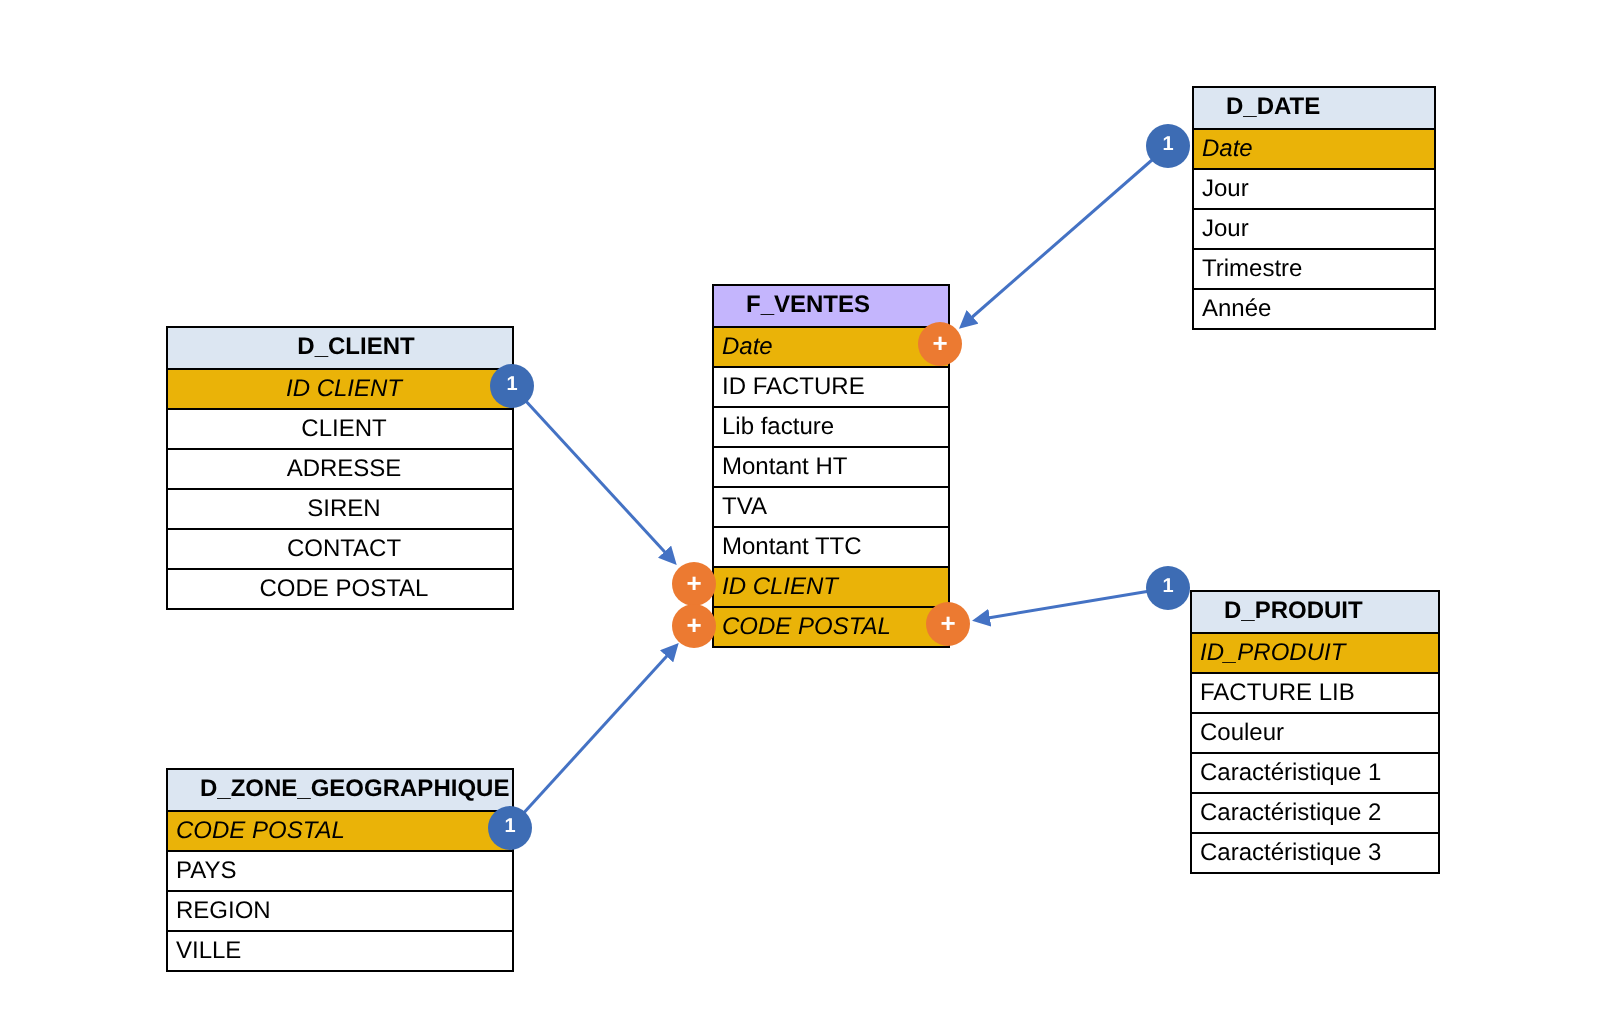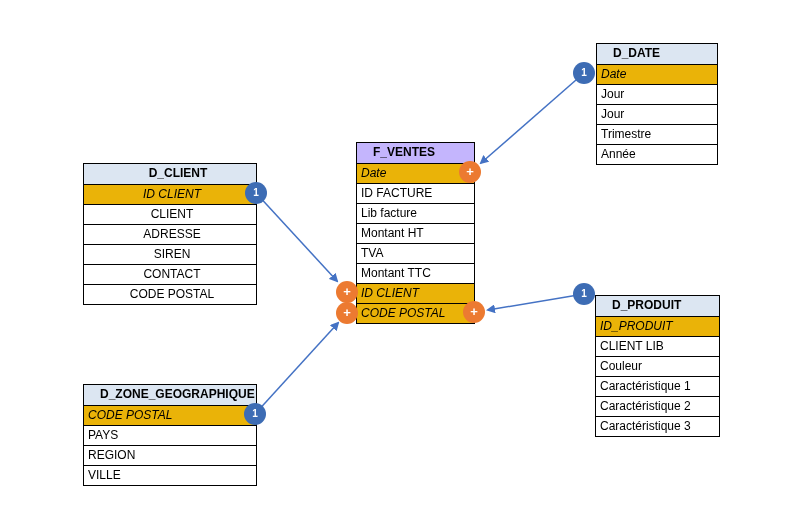--- a/index.html
+++ b/index.html
@@ -110,21 +110,21 @@
     <div class="row key">Date</div>
     <div class="row">Jour</div>
     <div class="row">Jour</div>
     <div class="row">Trimestre</div>
     <div class="row">Année</div>
   </div>
 
   <div class="table dim" style="left:595px; top:264px; width:125px;margin-top:31px;">
     <div class="hdr">D_PRODUIT</div>
     <div class="row key">ID_PRODUIT</div>
-    <div class="row">CLIENT LIB</div>
+    <div class="row">FACTURE LIB</div>
     <div class="row">Couleur</div>
     <div class="row">Caractéristique 1</div>
     <div class="row">Caractéristique 2</div>
     <div class="row">Caractéristique 3</div>
   </div>
 
   <svg class="links" viewBox="0 0 811 506">
     <defs>
       <marker id="arrow" markerWidth="9" markerHeight="9" refX="7" refY="4.5" orient="auto" markerUnits="userSpaceOnUse">
         <path d="M0,0 L9,4.5 L0,9 z" fill="#4472c4"></path>

